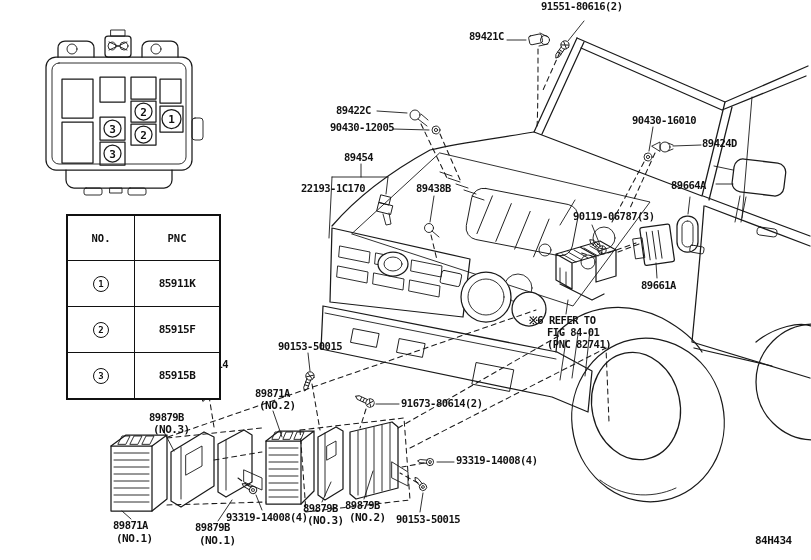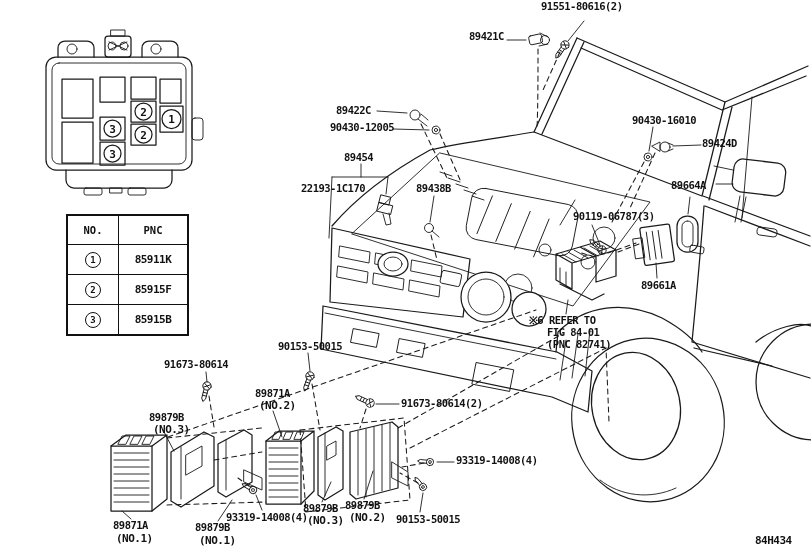--- a/index.html
+++ b/index.html
@@ -12,21 +12,21 @@
   .fw{fill:#fff;stroke:#1a1a1a;stroke-width:1.25;}
   .cnum{font:700 11px "DejaVu Sans Mono",monospace;fill:#111;text-anchor:middle;}
   .lbl{position:absolute;font-weight:700;font-size:10.5px;letter-spacing:-0.5px;
        white-space:nowrap;line-height:1;color:#111;}
   .sub{font-size:11px;}
   .title{font-size:12.5px;letter-spacing:-0.4px;border-bottom:1.6px solid #111;padding-bottom:2px;}
   .code{font-size:11px;}
   table.pnc{position:absolute;left:66px;top:214px;border-collapse:collapse;background:#fff;
             border:2.4px solid #111;}
   table.pnc th,table.pnc td{border:1.6px solid #111;font-size:10.5px;font-weight:700;
-            text-align:center;vertical-align:middle;padding:4px;}
+            text-align:center;vertical-align:middle;padding:12px;}
   table.pnc th{width:42px;height:20px;}
   table.pnc td{height:21px;}
   table.pnc td.pncval{width:60px;font-size:11px;letter-spacing:-0.5px;}
   .circ{display:inline-flex;align-items:center;justify-content:center;width:14px;height:14px;
         border:1.5px solid #111;border-radius:50%;font-size:9px;font-weight:700;}
 </style>
 </head>
 <body>
 
 <div class="stage">

